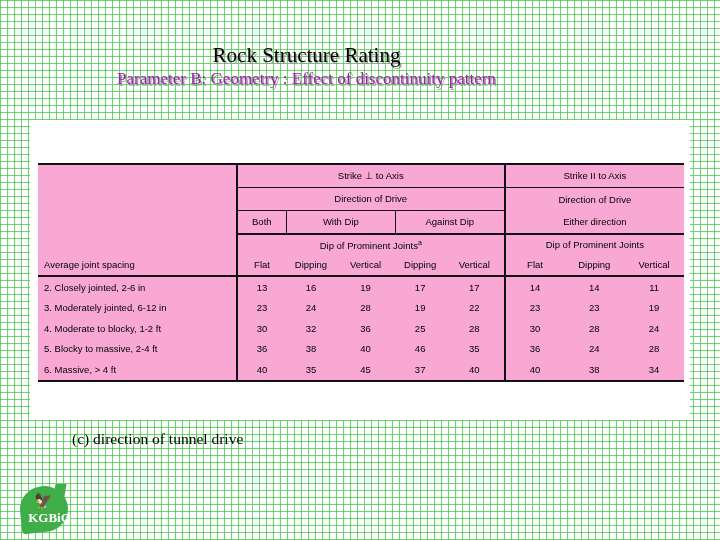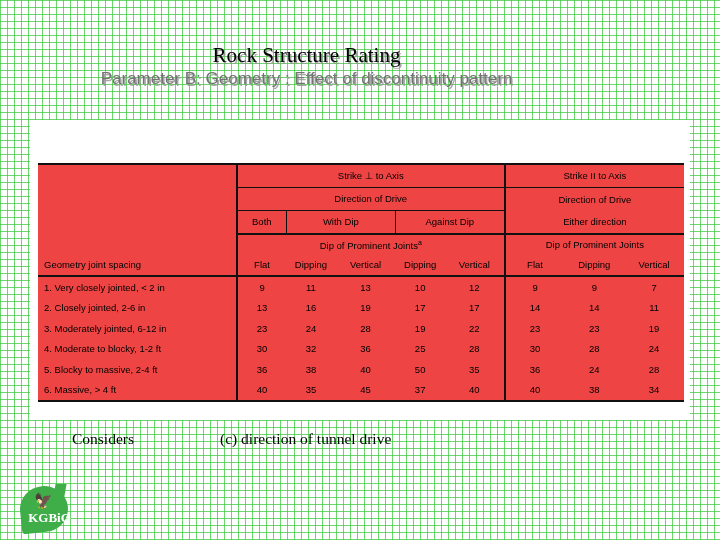--- a/index.html
+++ b/index.html
@@ -38,23 +38,23 @@
   }
   #title-main {
     font-family: "Liberation Serif", serif;
     font-size: 21px;
     color: #000000;
     line-height: 25px;
     text-shadow: 1.5px 1.5px 0px rgba(150,150,150,0.85);
     white-space: nowrap;
   }
   #title-sub {
-    font-family: Liberation Sans, sans-serif;
+    font-family: Liberation Serif, serif;
     font-size: 17px;
-    color: #737373;
+    color: #a21caf;
     line-height: 22px;
     text-shadow: 1.5px 1.5px 0px rgba(150,150,150,0.85);
     white-space: nowrap;
   }
 
   
   #card {
     position: absolute;
     left: 30px;
     top: 120px;
@@ -66,21 +66,21 @@
   
   #rsr-table {
     position: absolute;
     left: 38px;
     top: 163px;
     width: 646px;
     border-collapse: collapse;
     font-family: "Liberation Sans", sans-serif;
     font-size: 9.5px;
     color: #000000;
-    background: #ef4444;
+    background: #f9a8d4;
     table-layout: fixed;
   }
   #rsr-table td, #rsr-table th {
     padding: 0;
     margin: 0;
     font-weight: normal;
     vertical-align: middle;
     text-align: center;
     line-height: 1;
   }
@@ -237,42 +237,31 @@
       <td class="hbot2 vleft2" colspan="3">Either direction</td>
     </tr>
 
     <tr class="lbl-row">
       <td></td>
       <td class="vleft2" colspan="5"><span>Dip of Prominent Joints</span><span class="sup">a</span></td>
       <td class="vleft2" colspan="3">Dip of Prominent Joints</td>
     </tr>
 
     <tr class="lbl-row">
-      <td class="hbot2 left-lbl">Geometry joint spacing</td>
+      <td class="hbot2 left-lbl">Average joint spacing</td>
       <td class="hbot2 vleft2">Flat</td>
       <td class="hbot2">Dipping</td>
       <td class="hbot2">Vertical</td>
       <td class="hbot2">Dipping</td>
       <td class="hbot2">Vertical</td>
       <td class="hbot2 vleft2">Flat</td>
       <td class="hbot2">Dipping</td>
       <td class="hbot2">Vertical</td>
     </tr>
 
-    <tr class="data-row">
-      <td class="left-lbl">1. Very closely jointed, &lt; 2 in</td>
-      <td class="bold vleft2">9</td>
-      <td class="bold">11</td>
-      <td class="bold">13</td>
-      <td class="bold">10</td>
-      <td class="bold">12</td>
-      <td class="bold vleft2">9</td>
-      <td class="bold">9</td>
-      <td class="bold">7</td>
-    </tr>
     <tr class="data-row">
       <td class="left-lbl">2. Closely jointed, 2-6 in</td>
       <td class="bold vleft2">13</td>
       <td class="bold">16</td>
       <td class="bold">19</td>
       <td class="bold">17</td>
       <td class="bold">17</td>
       <td class="bold vleft2">14</td>
       <td class="bold">14</td>
       <td class="bold">11</td>
@@ -297,42 +286,42 @@
       <td class="bold">28</td>
       <td class="bold vleft2">30</td>
       <td class="bold">28</td>
       <td class="bold">24</td>
     </tr>
     <tr class="data-row">
       <td class="left-lbl">5. Blocky to massive, 2-4 ft</td>
       <td class="bold vleft2">36</td>
       <td class="bold">38</td>
       <td class="bold">40</td>
-      <td class="bold">50</td>
+      <td class="bold">46</td>
       <td class="bold">35</td>
       <td class="bold vleft2">36</td>
       <td class="bold">24</td>
       <td class="bold">28</td>
     </tr>
     <tr class="data-row">
       <td class="left-lbl hbot2">6. Massive, &gt; 4 ft</td>
       <td class="bold vleft2 hbot2">40</td>
       <td class="bold hbot2">35</td>
       <td class="bold hbot2">45</td>
       <td class="bold hbot2">37</td>
       <td class="bold hbot2">40</td>
       <td class="bold vleft2 hbot2">40</td>
       <td class="bold hbot2">38</td>
       <td class="bold hbot2">34</td>
     </tr>
   </tbody>
 </table>
 
 <div id="considers">
-  <span class="word">Considers</span><span class="items">
+  <span class="items">
     <div>(c) direction of tunnel drive</div>
   </span>
 </div>
 
 <div id="footer-bar"></div>
 
 <div id="logo">
   <div class="leaf-stem"></div>
   <div class="leafshape"></div>
   <div class="eagle">🦅</div>

